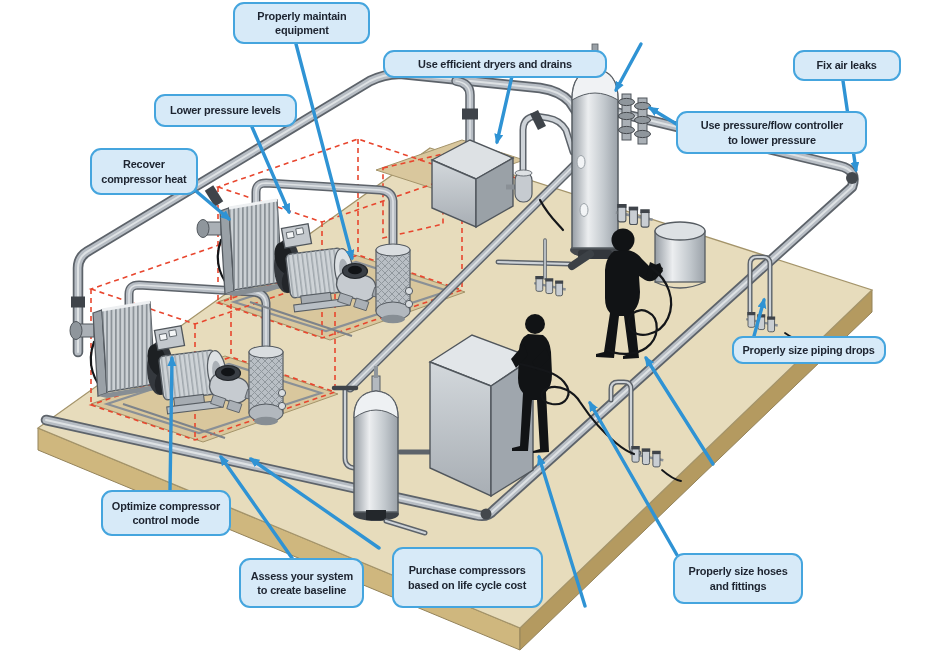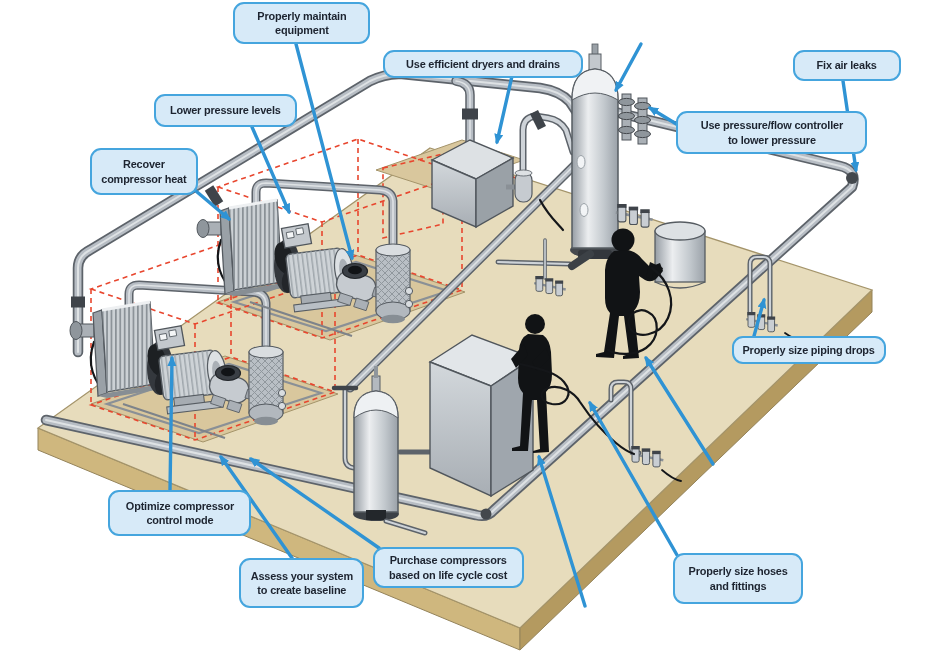--- a/index.html
+++ b/index.html
@@ -306,49 +306,49 @@
     <line class="arrow" x1="379" y1="548" x2="251" y2="459" marker-end="url(#ah)"></line>
     <line class="arrow" x1="585" y1="606" x2="539" y2="457" marker-end="url(#ah)"></line>
     <line class="arrow" x1="677" y1="555" x2="590" y2="403" marker-end="url(#ah)"></line>
   </g>
 </svg>
 
 <div class="callout" style="left:233px;top:2px;width:137px;height:42px">
       <span>Properly maintain
 equipment</span>
     </div>
-<div class="callout" style="left:383px;top:50px;width:200px;height:28px">
+<div class="callout" style="left:383px;top:50px;width:224px;height:28px">
       <span>Use efficient dryers and drains</span>
     </div>
 <div class="callout" style="left:793px;top:50px;width:108px;height:31px">
       <span>Fix air leaks</span>
     </div>
 <div class="callout" style="left:676px;top:111px;width:191px;height:43px">
       <span>Use pressure/flow controller
 to lower pressure</span>
     </div>
 <div class="callout" style="left:154px;top:94px;width:143px;height:33px">
       <span>Lower pressure levels</span>
     </div>
 <div class="callout" style="left:90px;top:148px;width:108px;height:47px">
       <span>Recover
 compressor heat</span>
     </div>
 <div class="callout" style="left:732px;top:336px;width:154px;height:28px">
       <span>Properly size piping drops</span>
     </div>
-<div class="callout" style="left:108px;top:490px;width:143px;height:46px">
+<div class="callout" style="left:101px;top:490px;width:130px;height:46px">
       <span>Optimize compressor
 control mode</span>
     </div>
 <div class="callout" style="left:239px;top:558px;width:125px;height:50px">
       <span>Assess your system
 to create baseline</span>
     </div>
-<div class="callout" style="left:373px;top:547px;width:151px;height:41px">
+<div class="callout" style="left:392px;top:547px;width:151px;height:61px">
       <span>Purchase compressors
 based on life cycle cost</span>
     </div>
 <div class="callout" style="left:673px;top:553px;width:130px;height:51px">
       <span>Properly size hoses
 and fittings</span>
     </div>
 
 </div>
 

